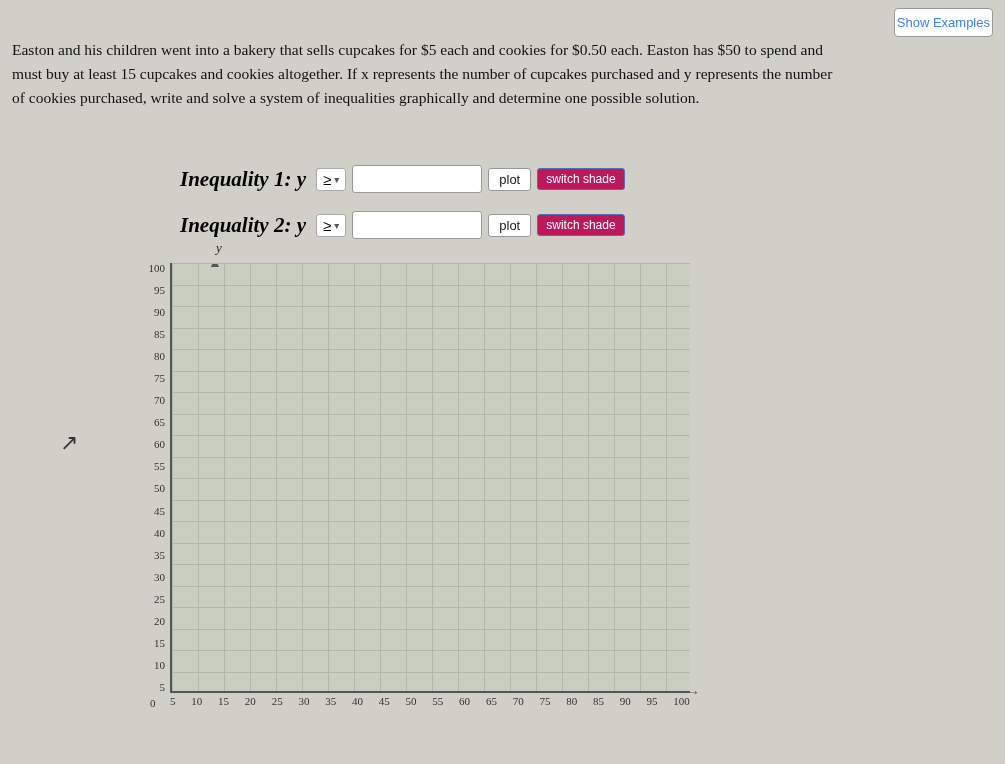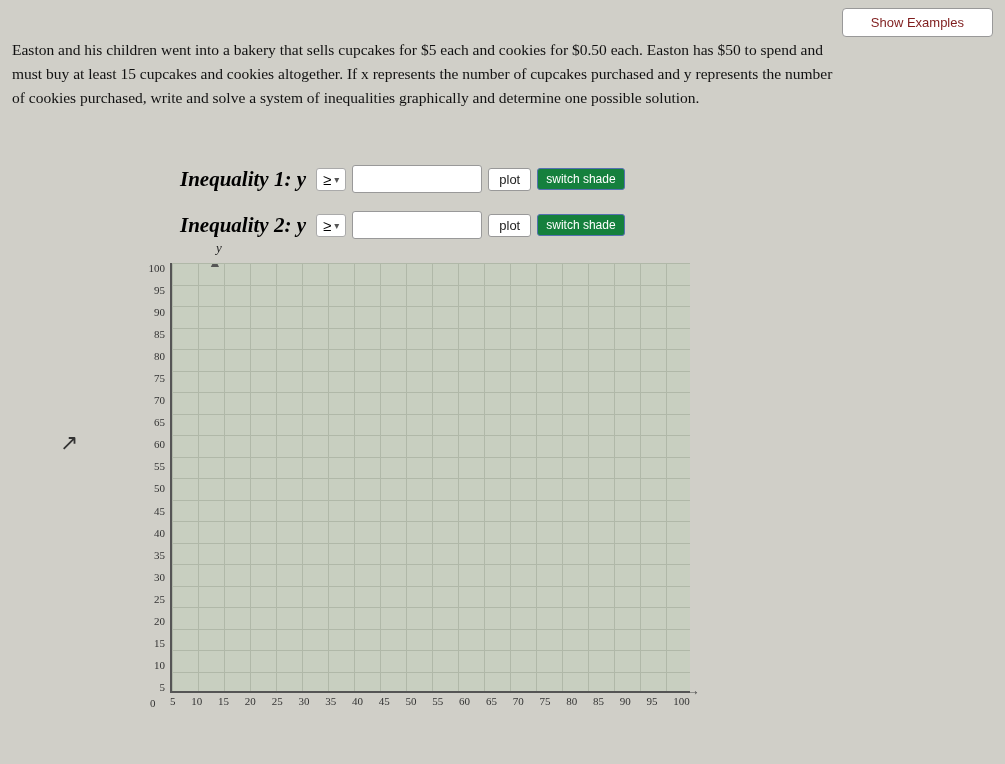--- a/index.html
+++ b/index.html
@@ -11,25 +11,25 @@
       position: relative;
       overflow: hidden;
     }
     .show-examples-btn {
       position: absolute;
       top: 8px;
       right: 12px;
       background: white;
       border: 1px solid #999;
       border-radius: 4px;
-      padding: 6px 28px;
+      padding: 6px 2px;
       font-family: Arial, sans-serif;
       font-size: 13px;
       cursor: pointer;
-      color: #7f1d1d;
+      color: #3b82f6;
     }
     .problem-text {
       position: absolute;
       top: 10px;
       left: 12px;
       width: 830px;
       font-size: 15.5px;
       line-height: 1.55;
       color: #111;
       margin-top: 28px;
@@ -84,21 +84,21 @@
     .plot-btn {
       background: white;
       border: 1px solid #999;
       border-radius: 3px;
       padding: 3px 10px;
       font-size: 13px;
       cursor: pointer;
       color: #222;
     }
     .switch-shade-btn {
-      background: #15803d;
+      background: #be185d;
       border: 1px solid #5570b0;
       border-radius: 3px;
       padding: 3px 8px;
       font-size: 12px;
       cursor: pointer;
       color: white;
     }
     .graph-area {
       position: absolute;
       top: 245px;

